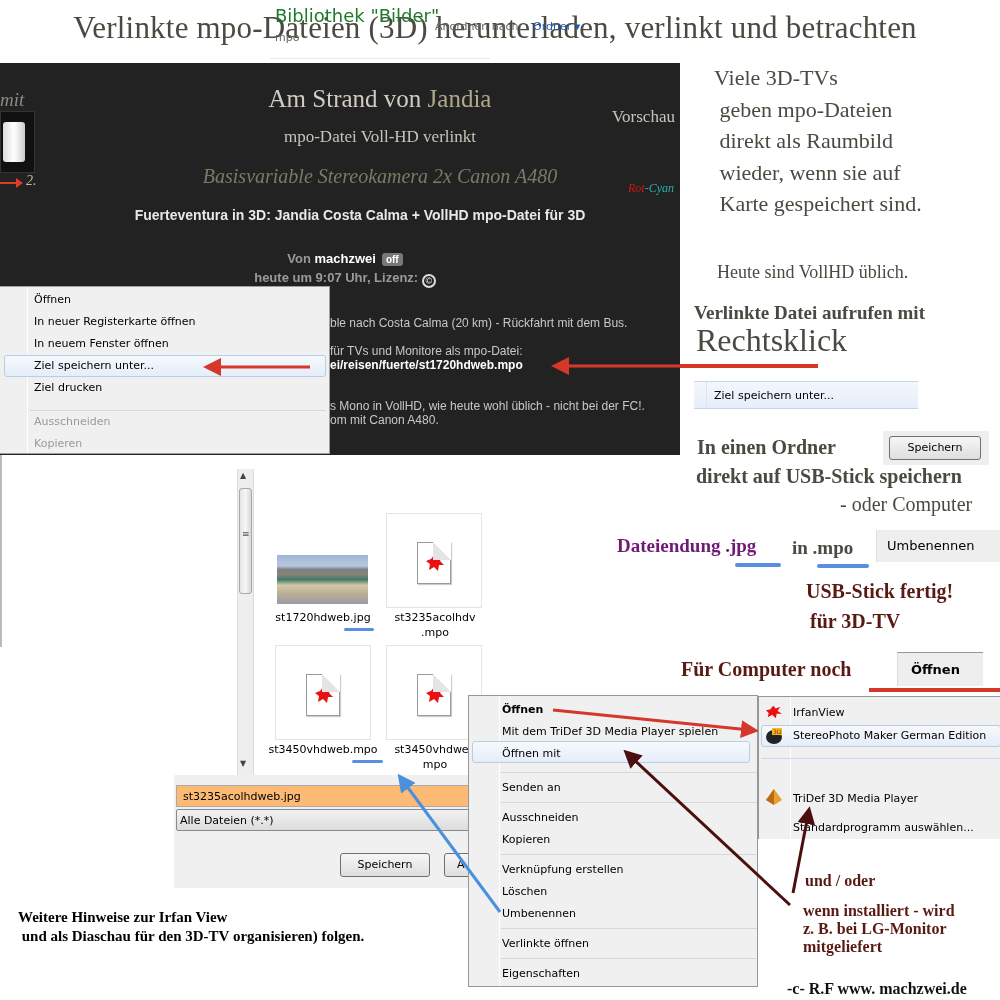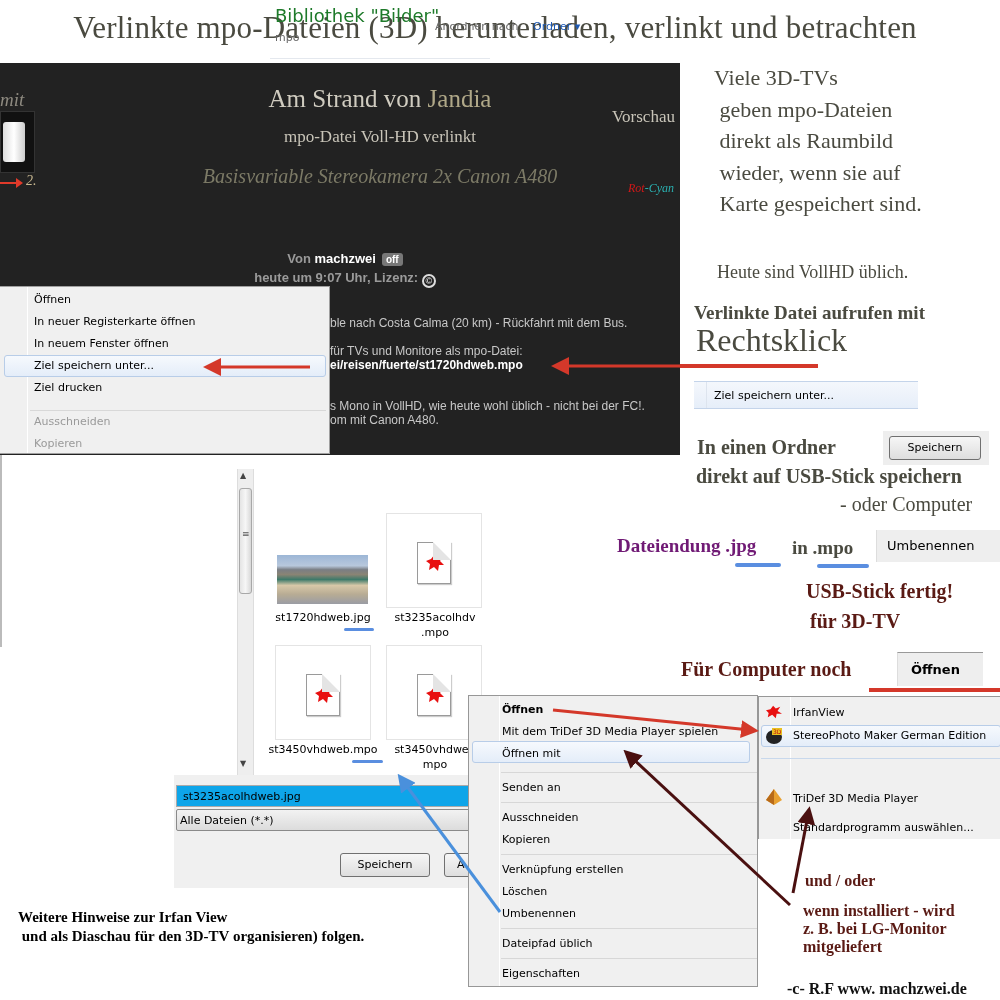--- a/index.html
+++ b/index.html
@@ -83,21 +83,21 @@
   #exp-arrange-val { left: 533px; top: 20px; font-size: 11px; color: #1e5ab4; }
   #exp-divider { left: 270px; top: 58px; width: 220px; height: 1px; background: #e4e8ee; }
   .tile { position: absolute; width: 96px; height: 95px; border: 1px solid #e4e4e4; background: #fff; }
   .tile-name { position: absolute; font-size: 11px; color: #000; text-align: center; width: 110px; line-height: 15px; }
   .doc-icon { position: absolute; width: 34px; height: 42px; background: #fff; border: 1px solid #9a9a9a; box-shadow: 1px 1px 1px #ccc; }
   .doc-icon::after { content: ""; position: absolute; right: -1px; top: -1px; border-left: 9px solid #e4e4e4; border-bottom: 9px solid #e4e4e4; border-top: 9px solid #fff; border-right: 9px solid #fff; width: 0; height: 0; }
   .irfan { position: absolute; left: 7px; top: 8px; width: 20px; height: 24px; }
   .blue-u { position: absolute; height: 3px; background: #5a8ee0; border-radius: 2px; }
   #beach { left: 277px; top: 555px; width: 91px; height: 49px; background: linear-gradient(#9cb6d6 0%, #b8c8dc 22%, #7a7e84 30%, #8a8474 40%, #3e7a6a 50%, #d8c8a8 62%, #b8ac94 80%, #9a9ca4 100%); }
 
-  #fname-input { left: 176px; top: 785px; width: 300px; height: 22px; background: #0ea5e9; border: 1px solid #aaa; font-size: 11px; padding: 4px 6px; color: #000; }
+  #fname-input { left: 176px; top: 785px; width: 300px; height: 22px; background: #fdba74; border: 1px solid #aaa; font-size: 11px; padding: 4px 6px; color: #000; }
   #ftype-select { left: 176px; top: 809px; width: 300px; height: 22px; background: linear-gradient(#f2f2f2,#dcdcdc); border: 1px solid #8a8a8a; border-radius: 2px; font-size: 11px; padding: 4px 3px; color: #000; }
   #dlg-bottom { left: 174px; top: 770px; width: 300px; height: 118px; background: #f0f0f0; z-index: -1; }
 
   
   #ctx2 { left: 468px; top: 695px; width: 290px; height: 292px; background: #f0f0f0; border: 1px solid #979797; }
   #ctx2 .gutter { position: absolute; left: 30px; top: 0; bottom: 0; width: 1px; background: #e2e3e3; border-right: 1px solid #fff; }
   .ctx2-item { position: absolute; left: 33px; font-size: 11px; color: #000; }
   .ctx2-sep { position: absolute; left: 32px; width: 256px; height: 1px; background: #d7d7d7; }
   #ctx2-highlight { left: 3px; top: 45px; width: 278px; height: 22px; background: linear-gradient(#f6f9fd,#e4edf9); border: 1px solid #b8cde8; border-radius: 3px; }
 
@@ -126,20 +126,21 @@
       <div id="camera-body" class="abs"></div>
     </div>
   <div id="thumb-arrow" class="abs"></div>
   <div id="thumb-arrow-head" class="abs"></div>
   <div id="thumb-num" class="abs serif">2.</div>
   <div id="web-heading" class="abs serif"><span>Am Strand von </span><span class="j">Jandia</span></div>
   <div id="web-sub" class="abs serif">mpo-Datei Voll-HD  verlinkt</div>
   <div id="web-sub2" class="abs serif">Basisvariable Stereokamera 2x Canon A480</div>
   <div id="web-vorschau" class="abs serif">Vorschau</div>
   <div id="web-rotcyan" class="abs serif"><span class="r">Rot</span><span class="c">-Cyan</span></div>
+  <div id="web-article-title" class="abs">Fuerteventura in 3D: Jandia Costa Calma + VollHD mpo-Datei für 3D</div>
   <div id="web-author" class="abs"><span>Von </span><span class="name">machzwei</span><span class="off">off</span></div>
   <div id="web-date" class="abs"><span>heute um 9:07 Uhr, Lizenz: </span><span class="copy">©</span></div>
   <div class="abs web-body" style="top:253px;">ble nach Costa Calma (20 km) - Rückfahrt mit dem Bus.</div>
   <div class="abs web-body" style="top:281px;"> für TVs und Monitore als mpo-Datei:</div>
   <div class="abs web-body bold" style="top:295px;">ei/reisen/fuerte/st1720hdweb.mpo</div>
   <div class="abs web-body" style="top:336px;">s Mono in VollHD, wie heute wohl üblich - nicht bei der FC!.</div>
   <div class="abs web-body" style="top:350px;">om mit Canon A480.</div>
 </div>
 
 <div id="ctx1" class="abs ui">
@@ -258,21 +259,21 @@
   <div class="ctx2-sep" style="top:76px;"></div>
   <div class="ctx2-item" style="top:85px;">Senden an</div>
   <div class="ctx2-sep" style="top:106px;"></div>
   <div class="ctx2-item" style="top:115px;">Ausschneiden</div>
   <div class="ctx2-item" style="top:137px;">Kopieren</div>
   <div class="ctx2-sep" style="top:158px;"></div>
   <div class="ctx2-item" style="top:167px;">Verknüpfung erstellen</div>
   <div class="ctx2-item" style="top:189px;">Löschen</div>
   <div class="ctx2-item" style="top:211px;">Umbenennen</div>
   <div class="ctx2-sep" style="top:232px;"></div>
-  <div class="ctx2-item" style="top:241px;">Dateipfad üblich</div>
+  <div class="ctx2-item" style="top:241px;">Verlinkte öffnen</div>
   <div class="ctx2-sep" style="top:262px;"></div>
   <div class="ctx2-item" style="top:271px;">Eigenschaften</div>
 </div>
 
 <div id="ctx3" class="abs ui">
   <div class="gutter"></div>
   <div id="ctx3-highlight" class="abs"></div>
   <svg class="abs" style="left:6px;top:7px;width:18px;height:16px;" viewBox="0 0 20 18">
       <path d="M9 2 L12 5 L17 3 L14 8 L19 11 L13 11 L12 16 L8 12 L3 15 L4 10 L1 7 L6 6 Z" fill="#e81010"></path>
     </svg>

